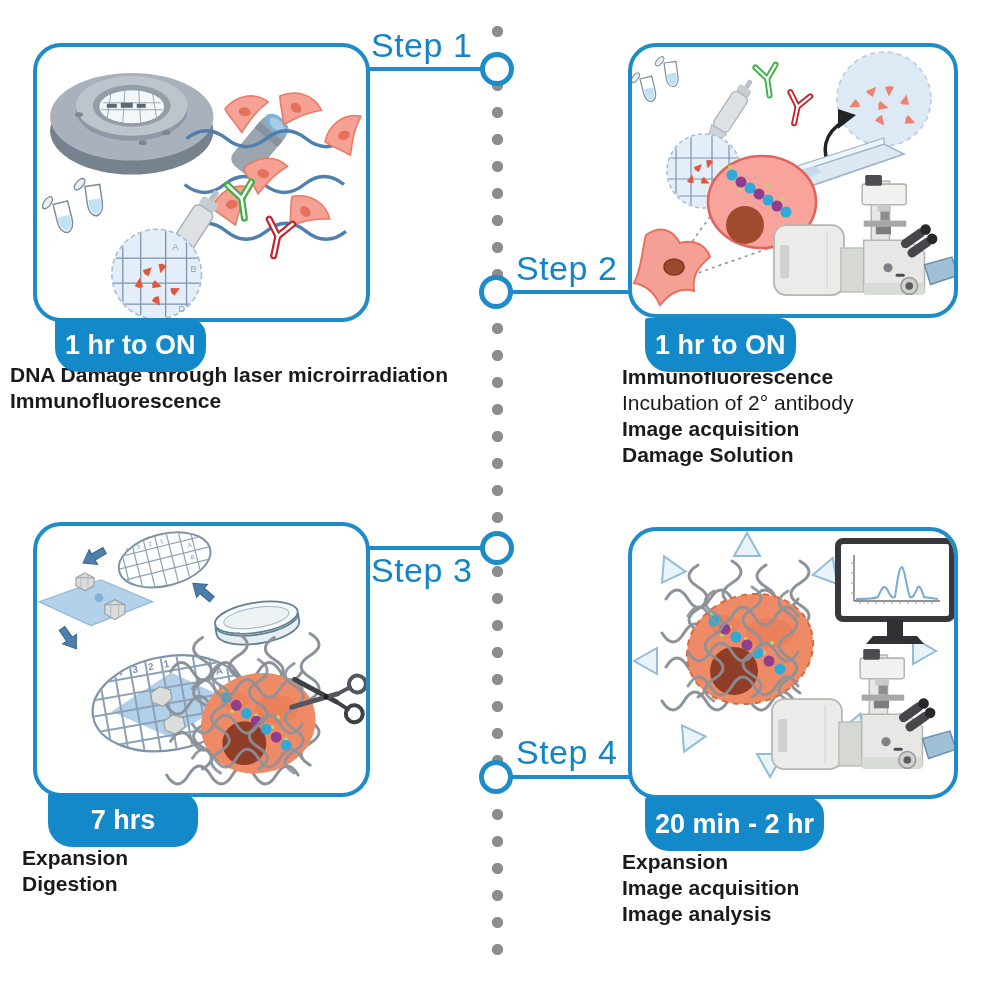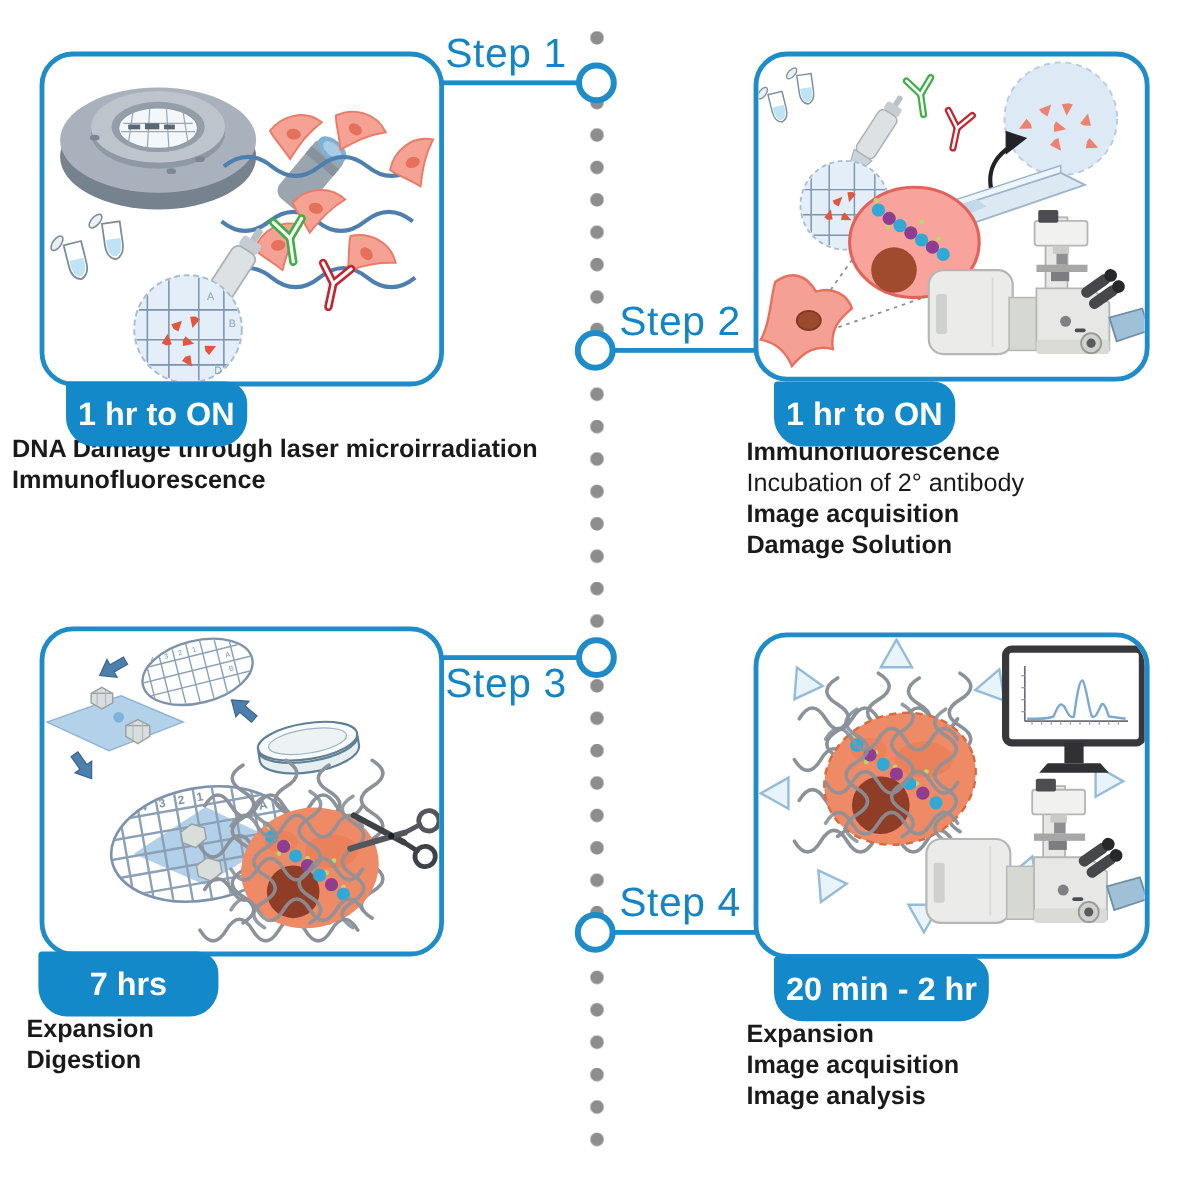--- a/index.html
+++ b/index.html
@@ -593,21 +593,21 @@
         <circle cx="178" cy="146" r="11" fill="#cfd1cd" stroke="#979995" stroke-width="2"></circle>
         <circle cx="178" cy="146" r="5" fill="#595b5f"></circle>
         <circle cx="150" cy="122" r="6" fill="#7e8084"></circle>
         <rect x="160" y="130" width="12" height="4" rx="2" fill="#4b4d51"></rect>
       </g>
     </svg>
   </div>
 
   <div class="badge" style="left:55px;top:318px;min-width:150px;">1 hr to ON</div>
   <div class="badge" style="left:645px;top:318px;min-width:150px;">1 hr to ON</div>
-  <div class="badge" style="left:32px;top:793px;min-width:150px;text-align:center;">7 hrs</div>
+  <div class="badge" style="left:48px;top:793px;min-width:150px;text-align:center;">7 hrs</div>
   <div class="badge" style="left:645px;top:797px;min-width:153px;">20 min - 2 hr</div>
 
   <div class="desc" style="left:10px;top:362px;">
       <div class="desc-line bold">DNA Damage through laser microirradiation</div>
       <div class="desc-line bold">Immunofluorescence</div>
     </div>
   <div class="desc" style="left:622px;top:364px;">
       <div class="desc-line bold">Immunofluorescence</div>
       <div class="desc-line">Incubation of 2° antibody</div>
       <div class="desc-line bold">Image acquisition</div>

